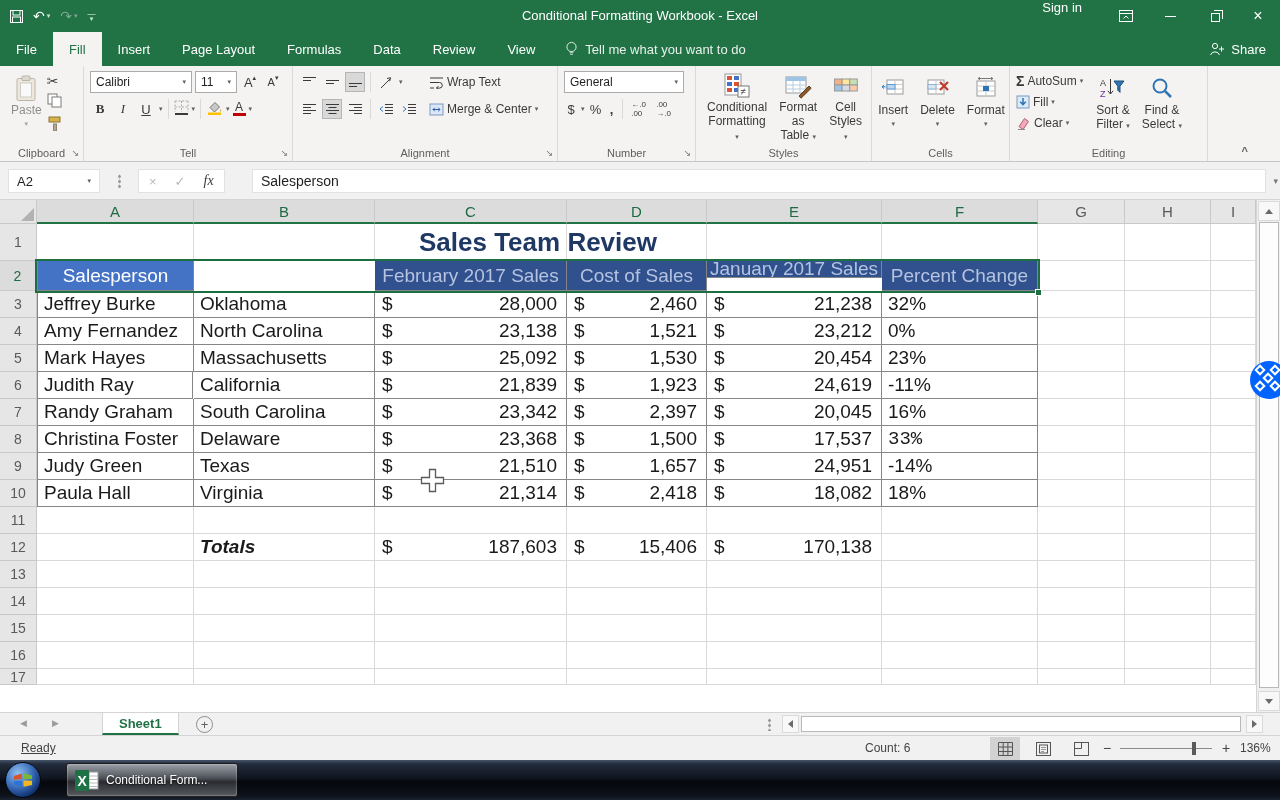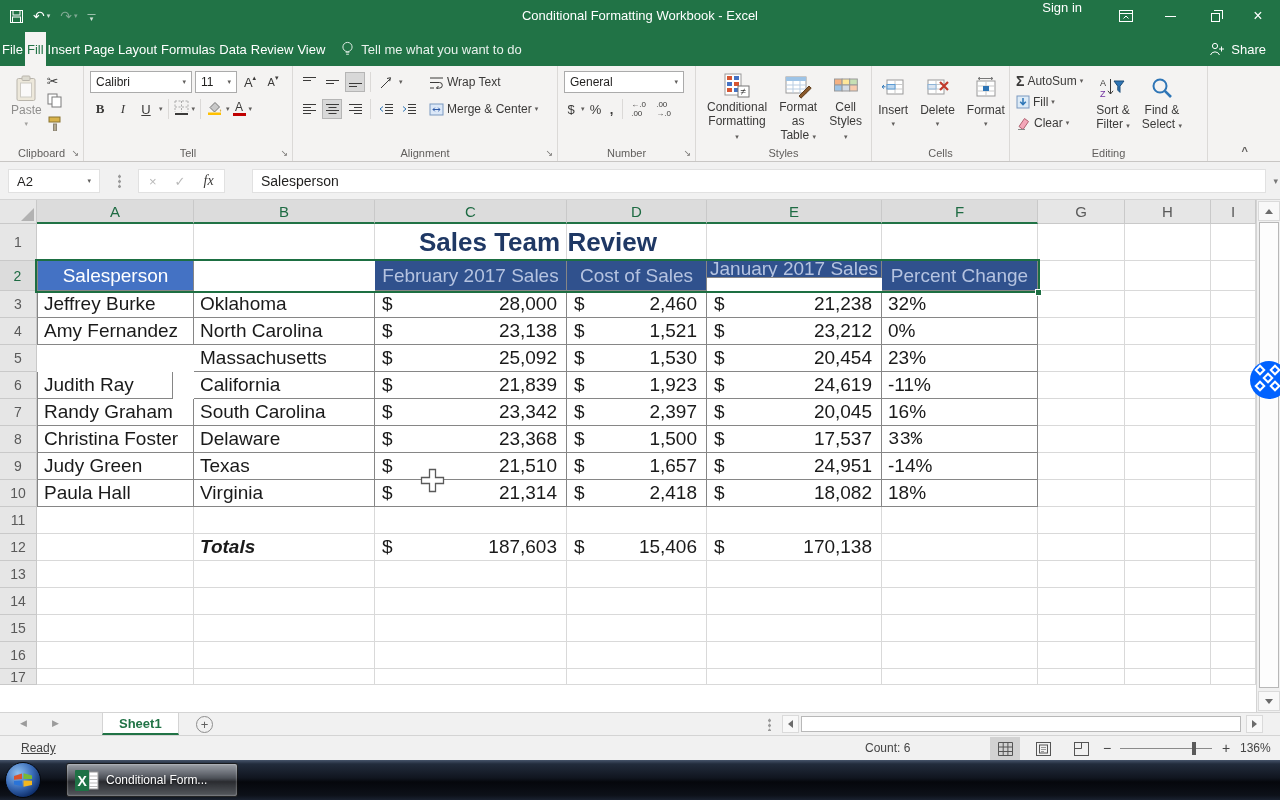--- a/index.html
+++ b/index.html
@@ -16,21 +16,21 @@
   #title-right { position:absolute; right:0; top:0; height:32px; display:flex; align-items:flex-start; }
   #signin { font-size:13px; padding:0 22px; }
   .winbtn { width:44px; height:32px; display:flex; align-items:center; justify-content:center; }
   .min-glyph { width:11px; height:1px; background:#fff; }
   .restore-outer { width:9px; height:9px; border:1px solid #fff; position:relative; background:#217346; margin-left:3px; margin-top:3px; }
   .restore-back { position:absolute; left:2px; top:-4px; width:9px; height:9px; border:1px solid #fff; border-bottom:none; border-left:none; }
   .close-glyph { font-size:16px; line-height:16px; }
 
   
   #tabrow { position:absolute; left:0; top:32px; width:1280px; height:34px; background:#217346; display:flex; align-items:stretch; }
-  .tab { color:#fff; font-size:13px; padding:0 2px; display:flex; align-items:center; }
+  .tab { color:#fff; font-size:13px; padding:0 16px; display:flex; align-items:center; }
   .tab.active { background:#f4f3f2; color:#217346; }
   #tellme { color:#e8f1ec; font-size:13px; display:flex; align-items:center; gap:7px; padding:0 14px; }
   #share { position:absolute; right:14px; top:32px; height:34px; display:flex; align-items:center; gap:6px; color:#fff; font-size:13px; }
 
   
   #ribbon { position:absolute; left:0; top:66px; width:1280px; height:96px; background:#f4f3f2; border-bottom:1px solid #c8c6c4; display:flex; }
   .rgroup { position:relative; height:100%; border-right:1px solid #dbd9d7; padding:5px 4px 18px 6px; display:flex; }
   .rlabel { position:absolute; bottom:2px; left:0; right:0; text-align:center; font-size:11px; color:#605e5c; }
   .dlaunch { position:absolute; bottom:3px; right:4px; font-size:9px; color:#767472; line-height:9px; }
   .bigbtn { display:flex; flex-direction:column; align-items:center; justify-content:flex-start; font-size:12px; color:#3b3a39; text-align:center; padding:2px 5px; line-height:14px; }
@@ -605,38 +605,39 @@
         <span class="amt">1,521</span>
       </div>
       <div class="cell tb cur" style="left: 707px; top: 118px; width: 175px; height: 27px;">
         <span>$</span>
         <span class="amt">23,212</span>
       </div>
       <div class="cell tb txt" style="left: 882px; top: 118px; width: 156px; height: 27px;">0%</div>
       <div class="cell" style="left: 1038px; top: 118px; width: 87px; height: 27px;"></div>
       <div class="cell" style="left: 1125px; top: 118px; width: 86px; height: 27px;"></div>
       <div class="cell" style="left: 1211px; top: 118px; width: 45px; height: 27px;"></div>
+      <div class="cell tb tb-left txt" style="left: 37px; top: 145px; width: 157px; height: 27px;">Mark Hayes</div>
       <div class="cell tb txt" style="left: 194px; top: 145px; width: 181px; height: 27px;">Massachusetts</div>
       <div class="cell tb cur" style="left: 375px; top: 145px; width: 192px; height: 27px;">
         <span>$</span>
         <span class="amt">25,092</span>
       </div>
       <div class="cell tb cur" style="left: 567px; top: 145px; width: 140px; height: 27px;">
         <span>$</span>
         <span class="amt">1,530</span>
       </div>
       <div class="cell tb cur" style="left: 707px; top: 145px; width: 175px; height: 27px;">
         <span>$</span>
         <span class="amt">20,454</span>
       </div>
       <div class="cell tb txt" style="left: 882px; top: 145px; width: 156px; height: 27px;">23%</div>
       <div class="cell" style="left: 1038px; top: 145px; width: 87px; height: 27px;"></div>
       <div class="cell" style="left: 1125px; top: 145px; width: 86px; height: 27px;"></div>
       <div class="cell" style="left: 1211px; top: 145px; width: 45px; height: 27px;"></div>
-      <div class="cell tb tb-left txt" style="left: 37px; top: 172px; width: 136px; height: 27px;">Judith Ray</div>
+      <div class="cell tb tb-left txt" style="left: 37px; top: 172px; width: 156px; height: 27px;">Judith Ray</div>
       <div class="cell tb txt" style="left: 194px; top: 172px; width: 181px; height: 27px;">California</div>
       <div class="cell tb cur" style="left: 375px; top: 172px; width: 192px; height: 27px;">
         <span>$</span>
         <span class="amt">21,839</span>
       </div>
       <div class="cell tb cur" style="left: 567px; top: 172px; width: 140px; height: 27px;">
         <span>$</span>
         <span class="amt">1,923</span>
       </div>
       <div class="cell tb cur" style="left: 707px; top: 172px; width: 175px; height: 27px;">

